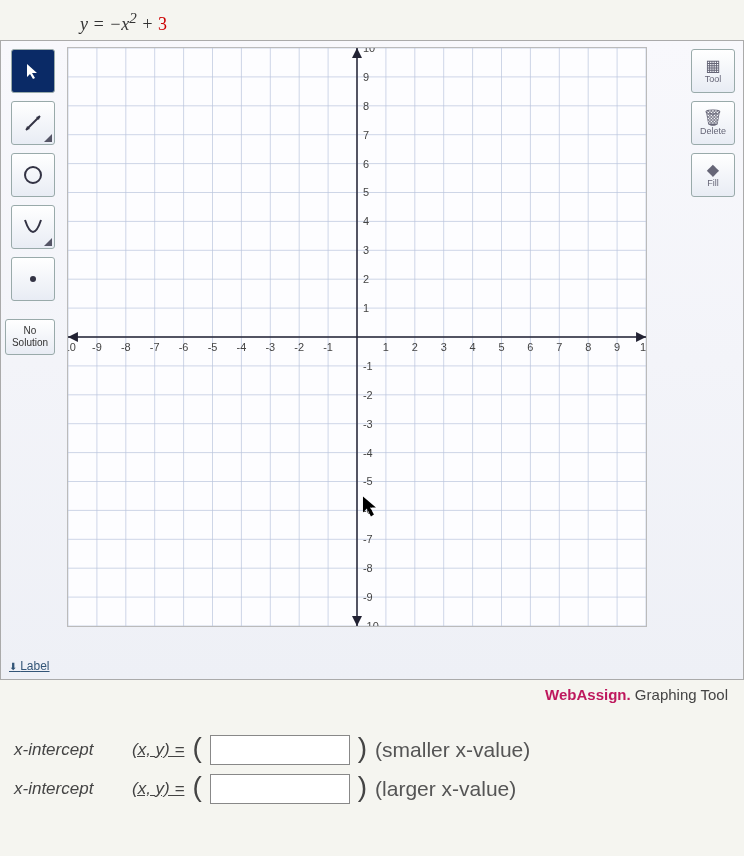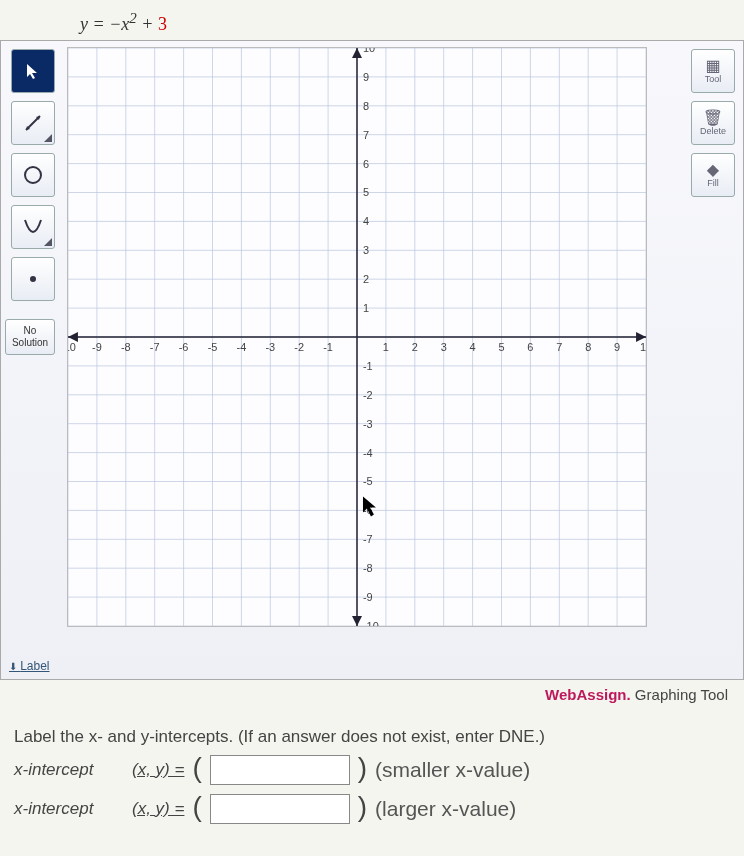--- a/index.html
+++ b/index.html
@@ -291,21 +291,20 @@
   </div>
 
   <span class="help-link">Label</span>
 </div>
 
 <div class="branding">
   <b>Web</b><span class="red">Assign.</span><span> Graphing Tool</span>
 </div>
 
 <div class="questions">
-  <div>Label the x- and y-intercepts. (If an answer does not exist, enter DNE.)</div>
 
   <div class="q-row">
     <span class="q-label">x-intercept</span>
     <span class="eq-lhs">(x, y) = </span>
     <span class="paren">(</span>
     <span class="answer-box"></span>
     <span class="paren">)</span>
     <span class="hint">(smaller x-value)</span>
   </div>
 

